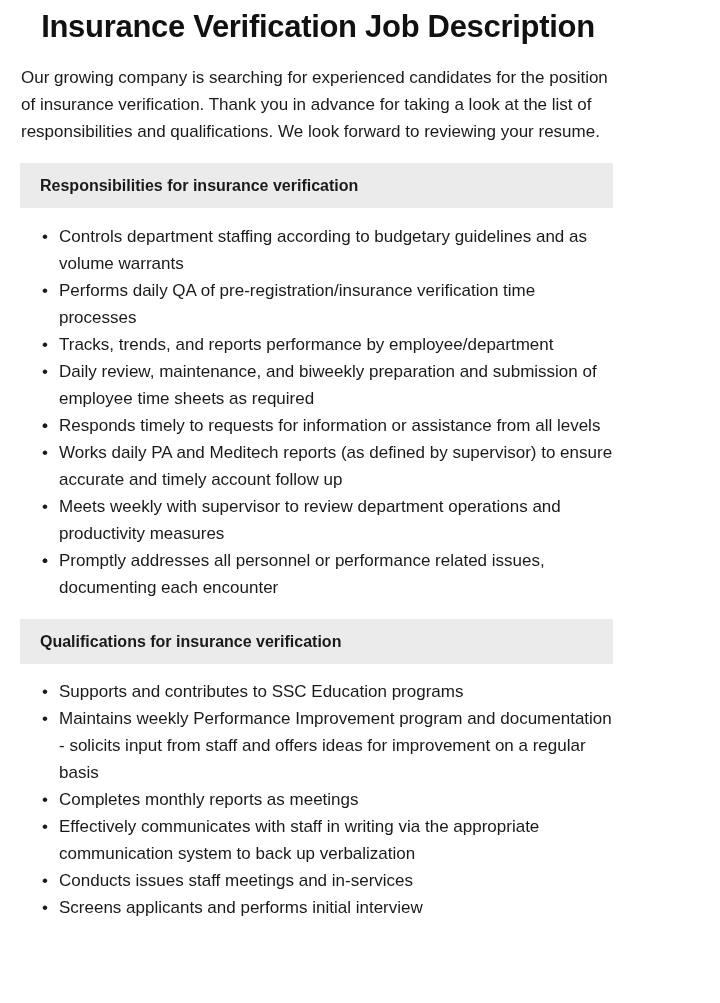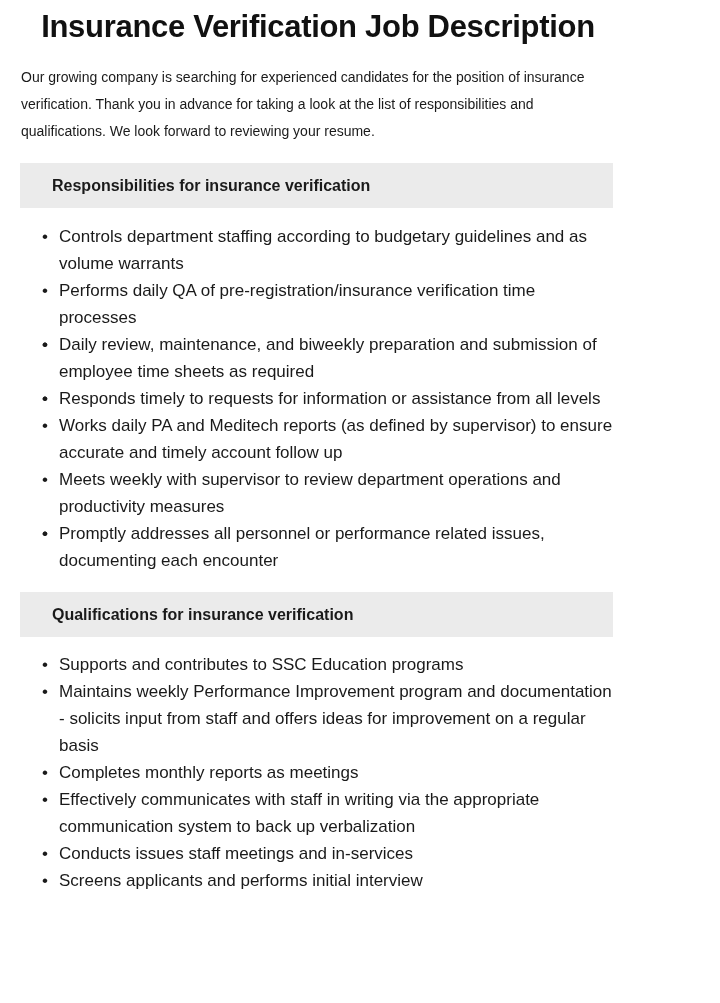--- a/index.html
+++ b/index.html
@@ -28,35 +28,35 @@
     text-align: center;
     letter-spacing: -0.3px;
     color: #111111;
     margin: 0;
     padding: 6px 20px 0 20px;
     line-height: 42px;
   }
   .intro {
     margin: 0;
     padding: 16px 23px 0 21px;
-    font-size: 14px;
+    font-size: 17px;
     line-height: 27px;
     color: #1a1a1a;
     text-align: left;
   }
   .section-bar {
     background: #ebebeb;
     margin: 18px 23px 0 20px;
     height: 45px;
     display: flex;
     align-items: center;
     box-sizing: border-box;
   }
   .section-bar-label {
-    padding-left: 32px;
+    padding-left: 20px;
     font-size: 16px;
     font-weight: bold;
     color: #1a1a1a;
     line-height: 20px;
   }
   ul.bullets {
     list-style: none;
     margin: 0;
     padding: 0;
   }
@@ -92,21 +92,21 @@
   <h1 class="doc-title">Insurance Verification Job Description</h1>
 
   <p class="intro">Our growing company is searching for experienced candidates for the position of insurance verification. Thank you in advance for taking a look at the list of responsibilities and qualifications. We look forward to reviewing your resume.</p>
 
   <div class="section-bar">
     <span class="section-bar-label">Responsibilities for insurance verification</span>
   </div>
   <ul class="bullets first-list">
     <li><span class="dot">•</span><span>Controls department staffing according to budgetary guidelines and as volume warrants</span></li>
     <li><span class="dot">•</span><span>Performs daily QA of pre-registration/insurance verification time processes</span></li>
-    <li><span class="dot">•</span></li>
+    <li><span class="dot">•</span><span>Tracks, trends, and reports performance by employee/department</span></li>
     <li><span class="dot">•</span><span>Daily review, maintenance, and biweekly preparation and submission of employee time sheets as required</span></li>
     <li><span class="dot">•</span></li>
     <li><span class="dot">•</span><span>Responds timely to requests for information or assistance from all levels</span></li>
     <li><span class="dot">•</span><span>Works daily PA and Meditech reports (as defined by supervisor) to ensure accurate and timely account follow up</span></li>
     <li><span class="dot">•</span><span>Meets weekly with supervisor to review department operations and productivity measures</span></li>
     <li><span class="dot">•</span></li>
     <li><span class="dot">•</span><span>Promptly addresses all personnel or performance related issues, documenting each encounter</span></li>
   </ul>
 
   <div class="section-bar">

